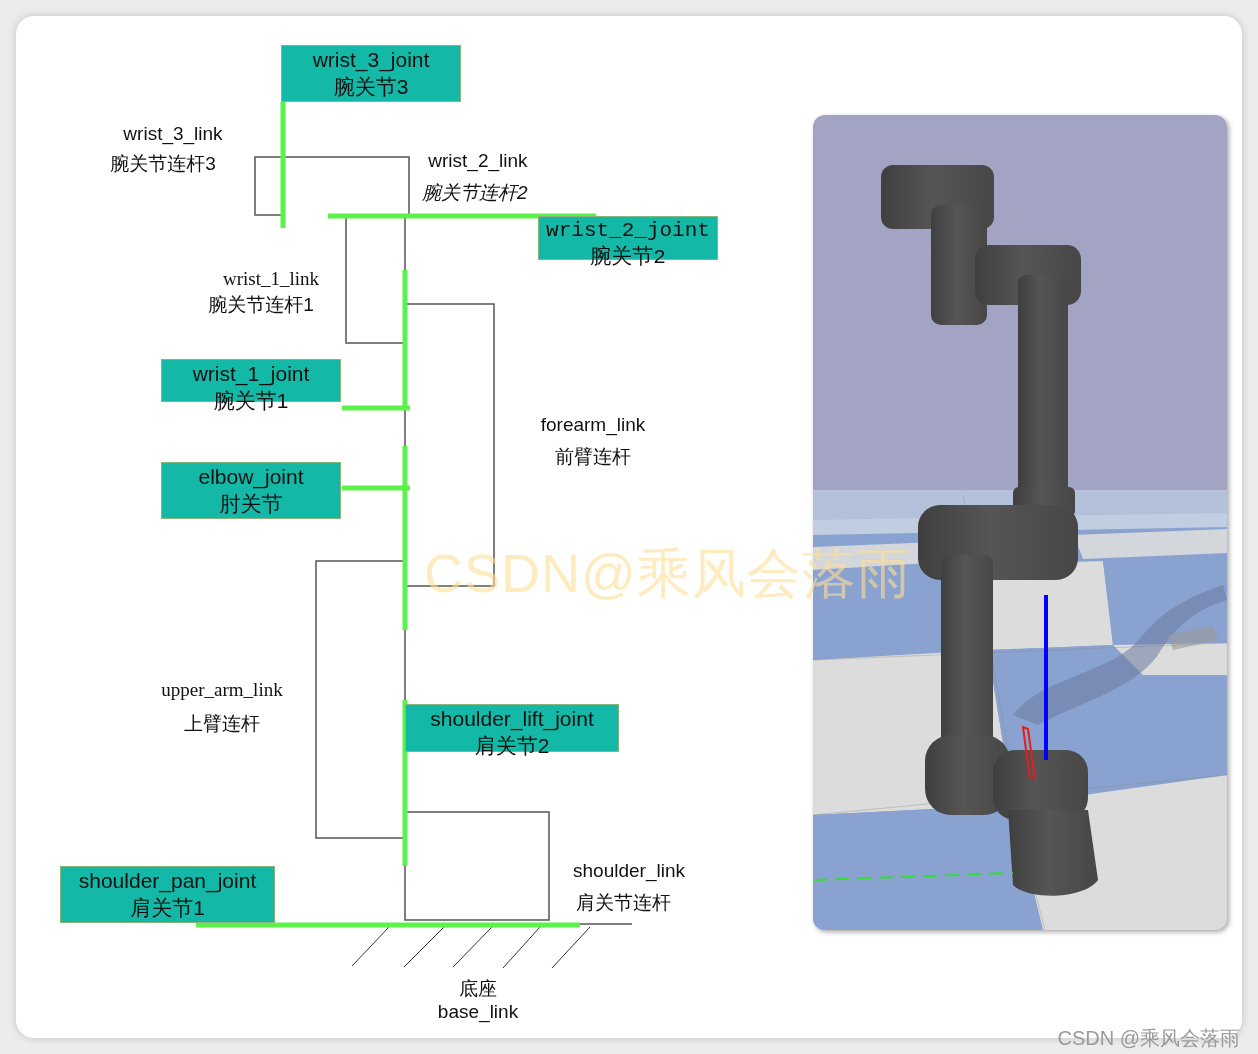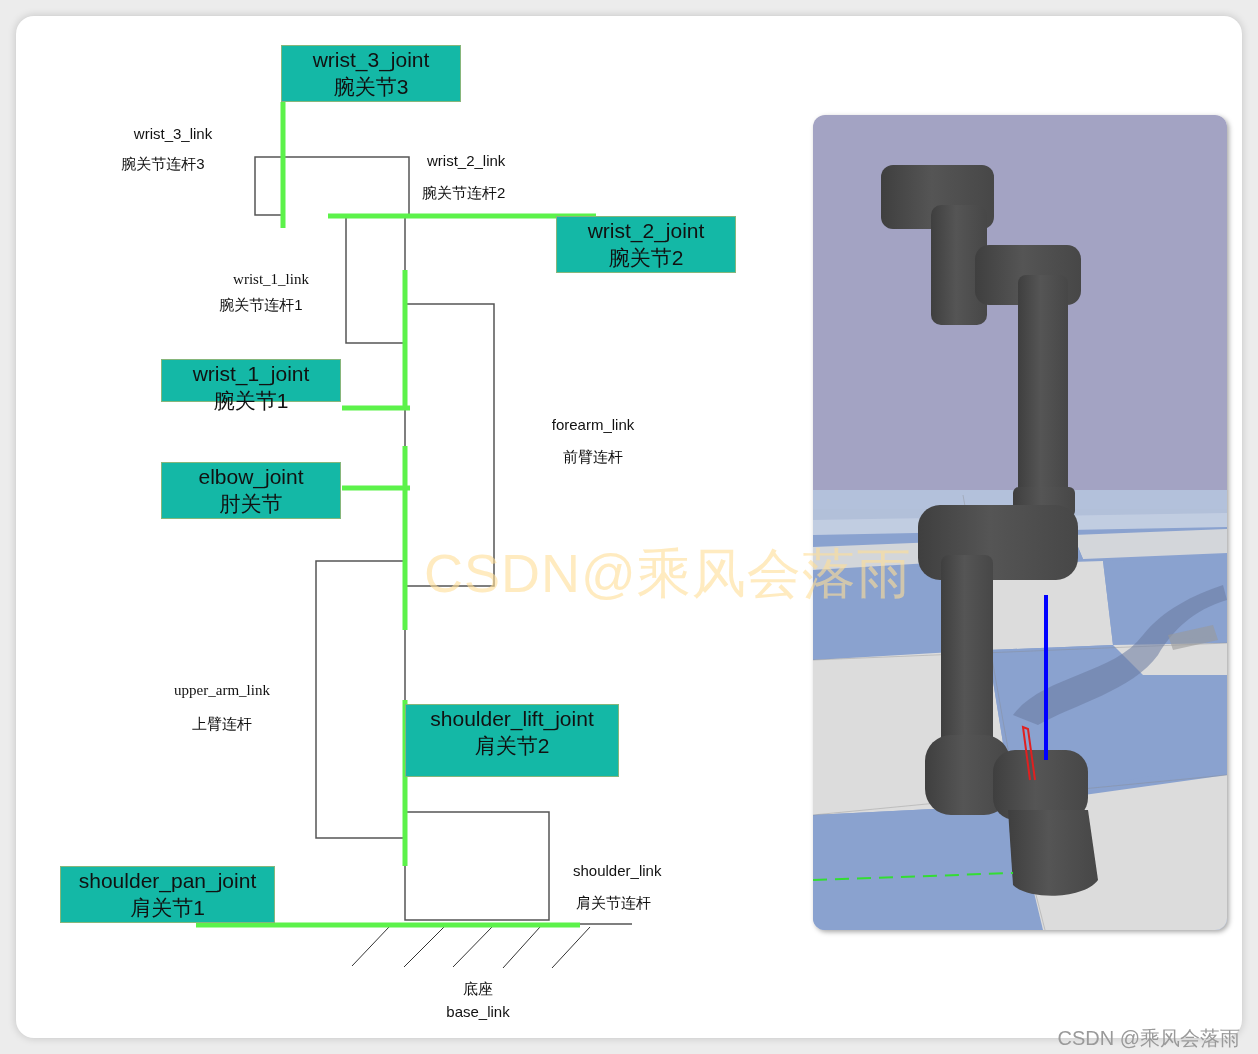--- a/index.html
+++ b/index.html
@@ -15,21 +15,21 @@
     left: 16px; top: 16px;
     width: 1226px; height: 1022px;
     background: #ffffff;
     border-radius: 18px;
     box-shadow: 0 0 8px rgba(0,0,0,0.18);
     overflow: hidden;
   }
   .diagram-svg { position: absolute; left: 0; top: 0; }
   .label {
     position: absolute;
-    font-size: 15px;
+    font-size: 19px;
     color: #111;
     line-height: 30px;
     white-space: nowrap;
     text-align: center;
   }
   .label .line { display: block; }
   .joint-box {
     position: absolute;
     background: #14b8a6;
     border: 1.5px solid #86b67b;
@@ -109,53 +109,53 @@
       <line x1="405" y1="700" x2="405" y2="866"></line>
       <line x1="196" y1="925" x2="580" y2="925"></line>
     </g>
   </svg>
 
   <div class="joint-box" style="left:265px; top:29px; width:180px; height:57px;">
     <span class="line">wrist_3_joint</span>
     <span class="line">腕关节3</span>
   </div>
 
-  <div class="joint-box" style="left:540px; top:200px; width:180px; height:57px;">
+  <div class="joint-box" style="left:522px; top:200px; width:180px; height:44px;font-family:Liberation Mono, monospace;">
     <span class="line">wrist_2_joint</span>
     <span class="line">腕关节2</span>
   </div>
 
   <div class="joint-box" style="left:145px; top:343px; width:180px; height:43px;">
     <span class="line">wrist_1_joint</span>
     <span class="line">腕关节1</span>
   </div>
 
   <div class="joint-box" style="left:145px; top:446px; width:180px; height:57px;">
     <span class="line">elbow_joint</span>
     <span class="line">肘关节</span>
   </div>
 
-  <div class="joint-box" style="left:389px; top:688px; width:214px; height:73px;">
+  <div class="joint-box" style="left:389px; top:688px; width:214px; height:48px;">
     <span class="line">shoulder_lift_joint</span>
     <span class="line">肩关节2</span>
   </div>
 
   <div class="joint-box" style="left:44px; top:850px; width:215px; height:57px;">
     <span class="line">shoulder_pan_joint</span>
     <span class="line">肩关节1</span>
   </div>
 
   <div class="label" style="left:72px; top:103px; width:150px;">
     <span class="line" style="padding-left:20px;">wrist_3_link</span>
     <span class="line">腕关节连杆3</span>
   </div>
 
   <div class="label" style="left:406px; top:130px; text-align:right;">
     <span class="line">wrist_2_link</span>
-    <span class="line" style="margin-top:2px;">腕关节连杆2</span>
+    <span class="line" style="margin-top:2px;font-style:italic;">腕关节连杆2</span>
   </div>
 
   <div class="label" style="left:170px; top:250px; width:150px;">
     <span class="line" style="padding-left:20px; line-height:26px;font-family:Liberation Serif, serif;">wrist_1_link</span>
     <span class="line" style="line-height:26px;">腕关节连杆1</span>
   </div>
 
   <div class="label" style="left:502px; top:394px; width:150px;">
     <span class="line">forearm_link</span>
     <span class="line" style="margin-top:2px;">前臂连杆</span>

